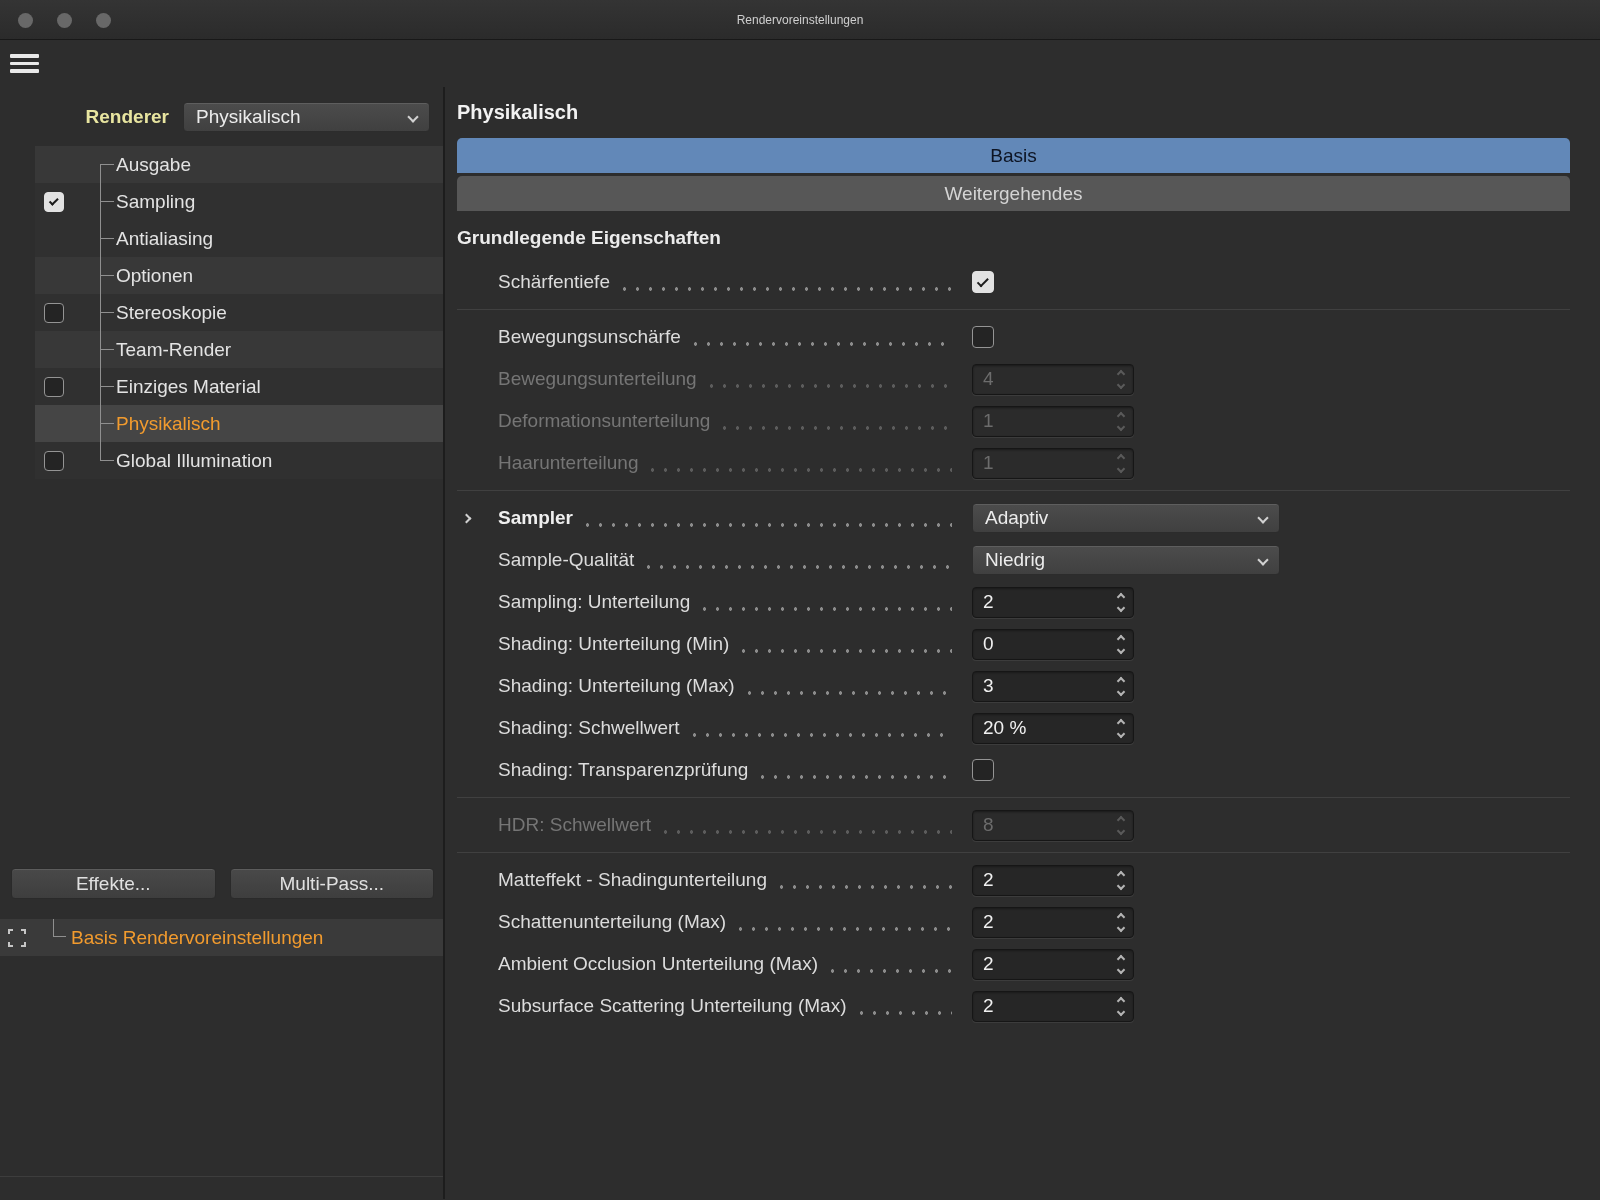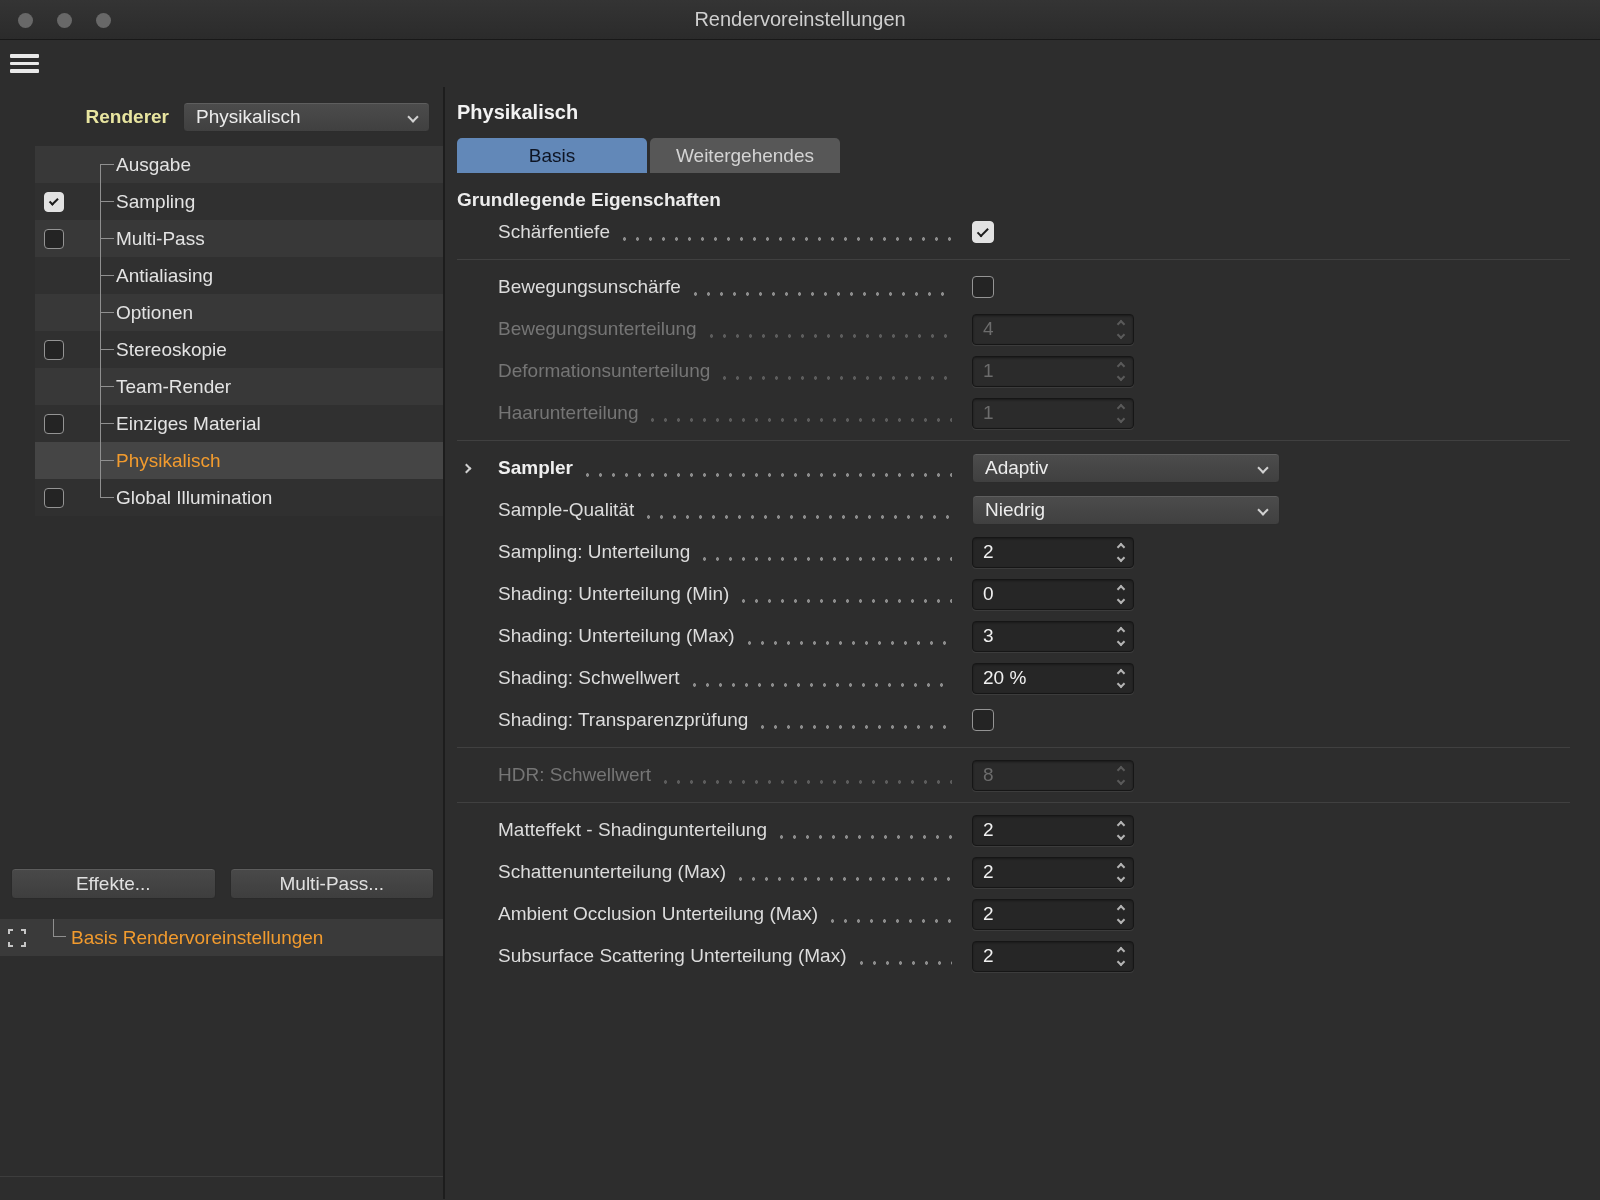--- a/index.html
+++ b/index.html
@@ -19,21 +19,21 @@
   
   .titlebar {
     position: relative;
     height: 40px;
     background: linear-gradient(#343434, #2b2b2b);
     border-bottom: 1px solid #181818;
     display: flex; align-items: center; justify-content: center;
   }
   .traffic { position: absolute; left: 18px; top: 0; height: 40px; display: flex; align-items: center; gap: 24px; }
   .traffic .dot { width: 15px; height: 15px; border-radius: 50%; background: #686868; }
-  .win-title { font-size: 20px; color: #cfcfcf; }
+  .win-title { font-size: 12px; color: #cfcfcf; }
 
   
   .menustrip { height: 47px; display: flex; align-items: center; padding-left: 10px; background: #2d2d2d; }
   .hamburger { width: 29px; display: flex; flex-direction: column; gap: 4px; cursor: pointer; }
   .hamburger span { display: block; height: 3.5px; background: #e9e9e9; border-radius: 1px; }
 
   
   .body { display: flex; height: 1112px; }
   .sidebar {
     position: relative;
@@ -122,29 +122,29 @@
     width: 13px; height: 18px; flex: none;
     margin-left: 27px; margin-right: 5px;
     border-left: 1px solid #8f8f8f; border-bottom: 1px solid #8f8f8f;
     align-self: flex-start;
   }
   .preset-label { font-size: 19px; color: #f29b2e; white-space: nowrap; }
   .side-bottom-line { position: absolute; top: 1089px; left: 0; right: 0; height: 1px; background: #3d3d3d; }
 
   
   .panel-title { font-size: 20px; font-weight: bold; color: #f2f2f2; margin-bottom: 14px; }
-  .tabs { display: flex; gap: 3px; margin-bottom: 16px; }
+  .tabs { display: flex; gap: 3px; margin-bottom: 16px; flex-direction: column; }
   .tab {
     min-width: 190px; height: 35px; line-height: 35px;
     padding: 0 16px; text-align: center;
     font-size: 19px; border-radius: 5px 5px 0 0;
     background: #575757; color: #d4d4d4; cursor: pointer;
   }
   .tab.active { background: #6288b8; color: #0d1423; }
-  .section-title { font-size: 19px; font-weight: bold; color: #ececec; }
+  .section-title { font-size: 19px; font-weight: bold; color: #ececec; margin-bottom: 12px; }
 
   .form-row { display: flex; align-items: center; height: 42px; }
   .expander { width: 41px; flex: none; display: flex; align-items: center; padding-left: 6px; }
   .expander .chev { border-color: #cfcfcf; cursor: pointer; }
   .flabel { font-size: 19px; color: #dcdcdc; white-space: nowrap; }
   .flabel.bold { font-weight: bold; color: #efefef; }
   .form-row.disabled .flabel { color: #757575; }
   .leader {
     flex: 1; align-self: stretch; margin: 0 20px 0 8px; min-width: 20px;
     background-image: radial-gradient(circle, #8c8c8c 1.6px, transparent 1.9px);
@@ -212,27 +212,20 @@
           </div>
           <div class="tree-row alt">
             <span class="cb-slot">
               <span class="checkbox small checked">
                 <i class="check"></i>
               </span>
             </span>
             <span class="tree-tick"></span>
             <span class="tree-label">Sampling</span>
           </div>
-          <div class="tree-row">
-            <span class="cb-slot">
-              <span class="checkbox small"></span>
-            </span>
-            <span class="tree-tick"></span>
-            <span class="tree-label">Multi-Pass</span>
-          </div>
           <div class="tree-row alt">
             <span class="cb-slot"></span>
             <span class="tree-tick"></span>
             <span class="tree-label">Antialiasing</span>
           </div>
           <div class="tree-row">
             <span class="cb-slot"></span>
             <span class="tree-tick"></span>
             <span class="tree-label">Optionen</span>
           </div>

